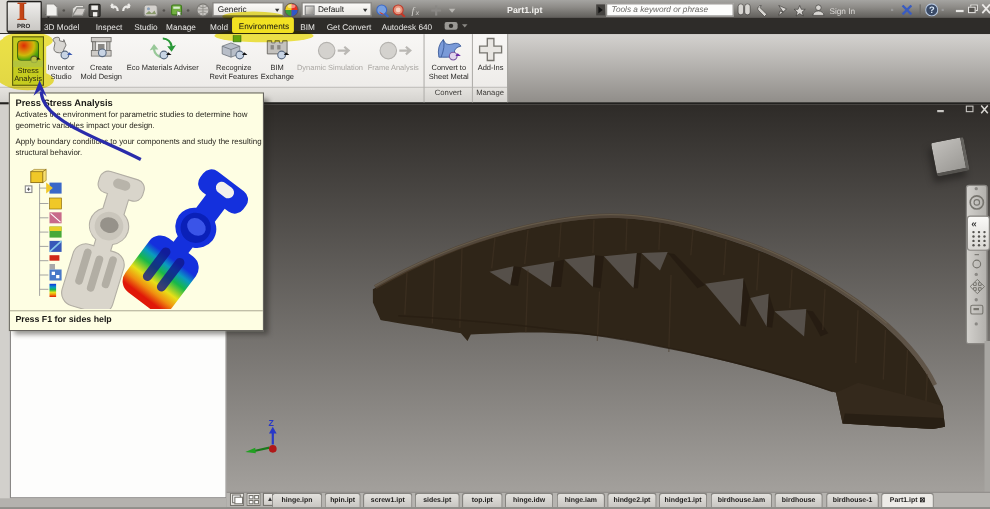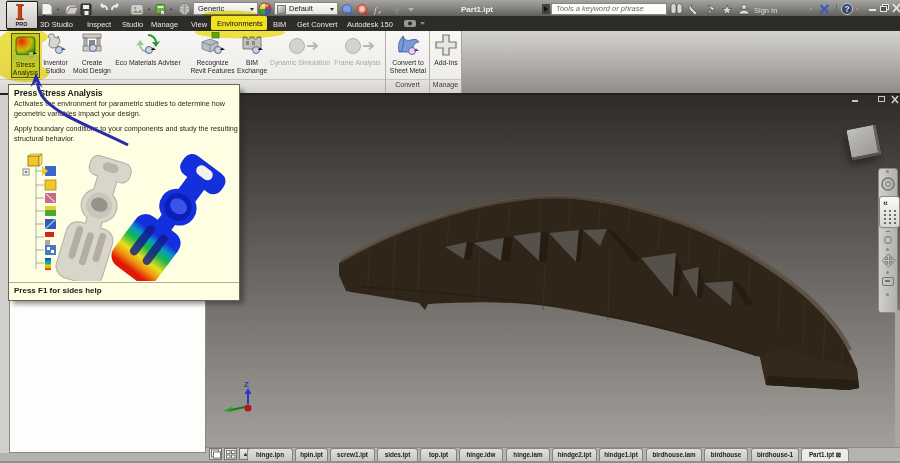--- a/index.html
+++ b/index.html
@@ -100,30 +100,30 @@
     <text x="3.5" y="9" font-size="8.5" fill="#d8e8f8" font-weight="bold">?</text>
   </svg>
 <div class="a" style="left:856px;top:8px;width:2px;height:2px;background:#999"></div>
 <div class="a" style="left:869px;top:9px;width:7px;height:2px;background:#e8e7e4"></div>
 <div class="a" style="left:882px;top:4px;width:7px;height:6px;border:1px solid #e8e7e4;background:#55534f"></div>
 <div class="a" style="left:880px;top:6px;width:7px;height:6px;border:1px solid #e8e7e4;background:#55534f"></div>
 <svg class="a" style="left:892px;top:3px" width="9" height="10" viewBox="0 0 9 10">
     <path d="M1 1 l7 8 M8 1 l-7 8" stroke="#eceae8" stroke-width="1.6"></path>
   </svg>
 
-<div class="mi" style="left:40px;top:20px">3D Studio</div>
+<div class="mi" style="left:40px;top:20px">3D Model</div>
 <div class="mi" style="left:87px;top:20px">Inspect</div>
 <div class="mi" style="left:122px;top:20px">Studio</div>
 <div class="mi" style="left:151px;top:20px">Manage</div>
-<div class="mi" style="left:191px;top:20px">View</div>
+<div class="mi" style="left:191px;top:20px">Mold</div>
 <div class="a" style="left:211px;top:16px;width:56px;height:14px;background:#f2e223;border-radius:2px"></div>
 <div class="mi" style="left:217px;top:20px;color:#14130f">Environments</div>
 <div class="mi" style="left:273px;top:20px">BIM</div>
 <div class="mi" style="left:297px;top:20px">Get Convert</div>
-<div class="mi" style="left:347px;top:20px">Autodesk 150</div>
+<div class="mi" style="left:347px;top:20px">Autodesk 640</div>
 <svg class="a" style="left:404px;top:19px" width="22" height="9" viewBox="0 0 22 9">
     <rect x="0" y="1" width="12" height="7" rx="2" fill="#9a9894"></rect>
     <circle cx="6" cy="4.5" r="2" fill="#2e2c29"></circle>
     <path d="M16 3 l2.5 3 l2.5 -3 z" fill="#8a8884"></path>
   </svg>
 
 <div class="a" style="left:0;top:31px;width:900px;height:62px;background:linear-gradient(#d4d2cf,#908d89)"></div>
 <div class="a" style="left:0;top:31px;width:461px;height:48px;background:linear-gradient(#f8f7f5,#eeece9)"></div>
 <div class="a" style="left:0;top:79px;width:461px;height:14px;background:linear-gradient(#e5e3df,#d4d2ce);border-top:1px solid #c6c4c0"></div>
 <div class="a" style="left:0;top:93px;width:900px;height:2px;background:#22211f"></div>

